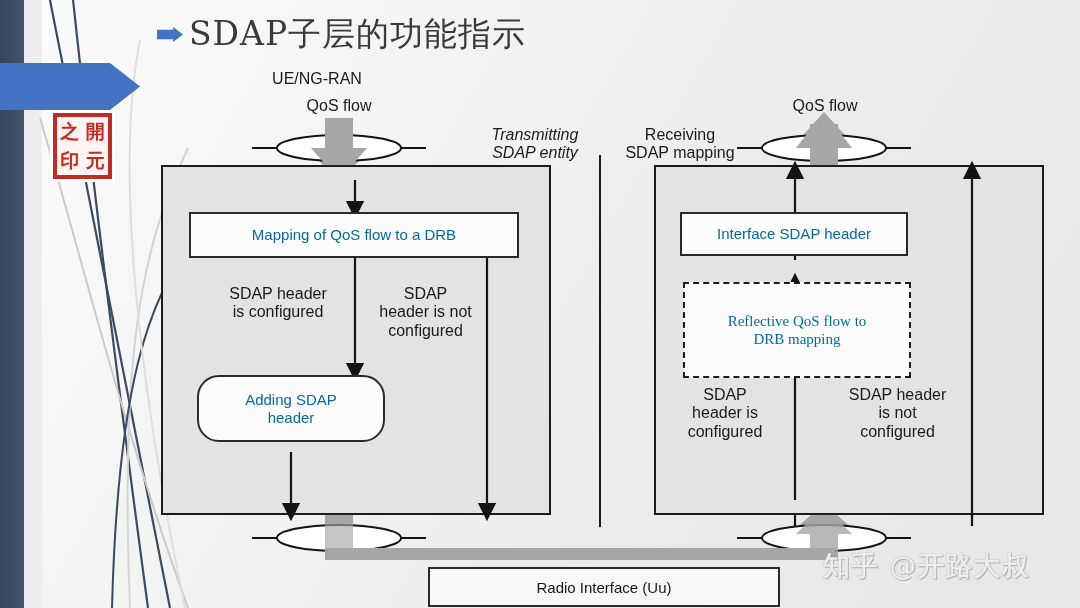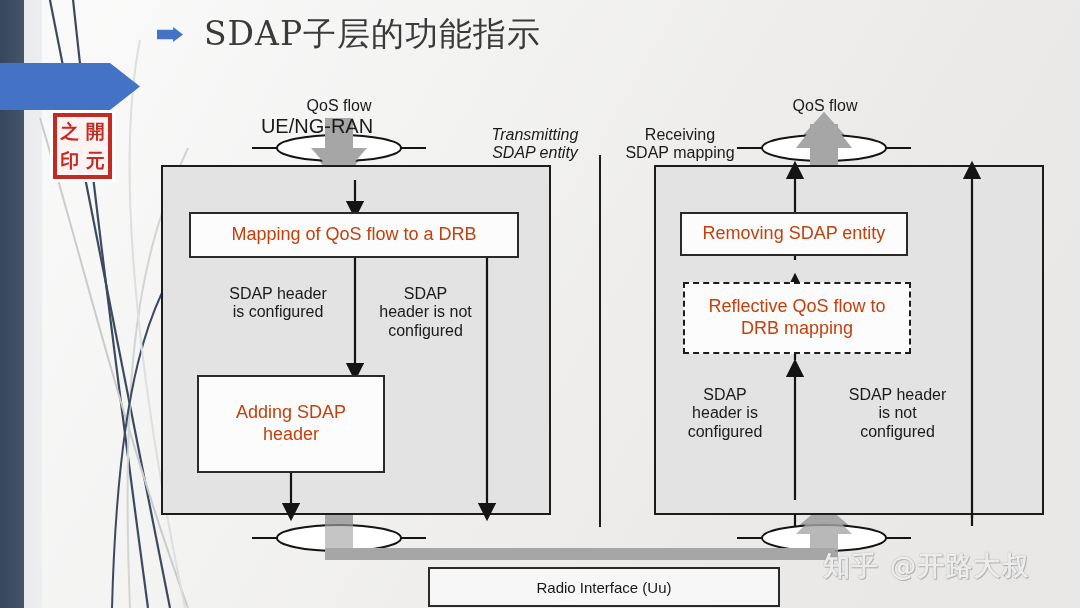--- a/index.html
+++ b/index.html
@@ -50,21 +50,21 @@
   }
   .seal-ch {
     font-family: "DejaVu Serif", serif;
     font-weight: bold;
     font-size: 19px;
     color: #c32b22;
     line-height: 1;
   }
 
   
-  .title-row { position: absolute; left: 157px; top: 12px; display: flex; align-items: center; gap: 21px; }
+  .title-row { position: absolute; left: 157px; top: 12px; display: flex; align-items: center; gap: 6px; }
   .title-bullet {
     width: 26px; height: 15px; background: #4472c4;
     clip-path: polygon(0 18%, 62% 18%, 62% 0, 100% 50%, 62% 100%, 62% 82%, 0 82%);
   }
   .title-text {
     font-family: "DejaVu Serif", serif;
     font-size: 33px; color: #3a3a3a; letter-spacing: 1px; white-space: nowrap;
   }
 
   
@@ -78,22 +78,22 @@
     line-height: 1.15;
     white-space: pre-line;
   }
   
   .proc-box {
     position: absolute;
     background: #fcfcfc;
     border: 2px solid #2a2a2a;
     display: flex; align-items: center; justify-content: center;
     text-align: center;
-    font-size: 18px;
-    color: #c2410c;
+    font-size: 15px;
+    color: #0369a1;
     line-height: 1.2;
     white-space: pre-line;
   }
   .proc-box.dashed { border: 2px dashed #1c1c1c; }
 
   .radio-box {
     position: absolute;
     background: #f7f7f7;
     border: 2px solid #2a2a2a;
     display: flex; align-items: center; justify-content: center;
@@ -195,48 +195,48 @@
     <line x1="795" y1="260" x2="795" y2="170" stroke="#141414" stroke-width="2.2" marker-end="url(#ah)"></line>
     <line x1="795" y1="360" x2="795" y2="282" stroke="#141414" stroke-width="2.2" marker-end="url(#ah)"></line>
     <line x1="795" y1="500" x2="795" y2="368" stroke="#141414" stroke-width="2.2" marker-end="url(#ah)"></line>
     <line x1="972" y1="518" x2="972" y2="170" stroke="#141414" stroke-width="2.2" marker-end="url(#ah)"></line>
 
     <line x1="291" y1="512" x2="291" y2="516" stroke="#141414" stroke-width="2.2"></line>
     <line x1="795" y1="514" x2="795" y2="526" stroke="#141414" stroke-width="2.2"></line>
     <line x1="972" y1="514" x2="972" y2="526" stroke="#141414" stroke-width="2.2"></line>
   </svg>
 
-  <div class="dtext" style="left:222px; top:70px; width:190px; font-size:20px;margin-top:45px;">UE/NG-RAN</div>
+  <div class="dtext" style="left:222px; top:70px; width:190px; font-size:16px;">UE/NG-RAN</div>
 
   <div class="dtext" style="left:259px; top:97px; width:160px; font-size:16px;">QoS flow</div>
 
   <div class="dtext" style="left:440px; top:126px; width:190px; font-size:16px; text-align:center;font-style:italic;">Transmitting
 SDAP  entity</div>
 
   <div class="proc-box" style="left:189px; top:212px; width:330px; height:46px;">Mapping of QoS flow to a DRB</div>
 
   <div class="dtext" style="left:198px; top:285px; width:160px; font-size:16px;">SDAP header
 is configured</div>
 
   <div class="dtext" style="left:358px; top:285px; width:135px; font-size:16px;">SDAP
 header is not
 configured</div>
 
-  <div class="proc-box" style="left:197px; top:375px; width:188px; height:98px;">Adding SDAP
+  <div class="proc-box" style="left:197px; top:375px; width:188px; height:67px;border-radius:22px;">Adding SDAP
 header</div>
 
 
   <div class="dtext" style="left:745px; top:97px; width:160px; font-size:16px;">QoS flow</div>
 
   <div class="dtext" style="left:590px; top:126px; width:180px; font-size:16px; text-align:center;">Receiving
 SDAP  mapping</div>
 
-  <div class="proc-box" style="left:680px; top:212px; width:228px; height:44px;">Removing SDAP entity</div>
-
-  <div class="proc-box dashed" style="left:683px; top:282px; width:228px; height:72px;">Reflective QoS flow to
+  <div class="proc-box" style="left:680px; top:212px; width:228px; height:44px;">Interface SDAP header</div>
+
+  <div class="proc-box dashed" style="left:683px; top:282px; width:228px; height:96px;font-family:Liberation Serif, serif;">Reflective QoS flow to
 DRB mapping</div>
 
   <div class="dtext" style="left:655px; top:386px; width:140px; font-size:16px;">SDAP
 header is
 configured</div>
 
   <div class="dtext" style="left:820px; top:386px; width:155px; font-size:16px;">SDAP header
 is not
 configured</div>
 

